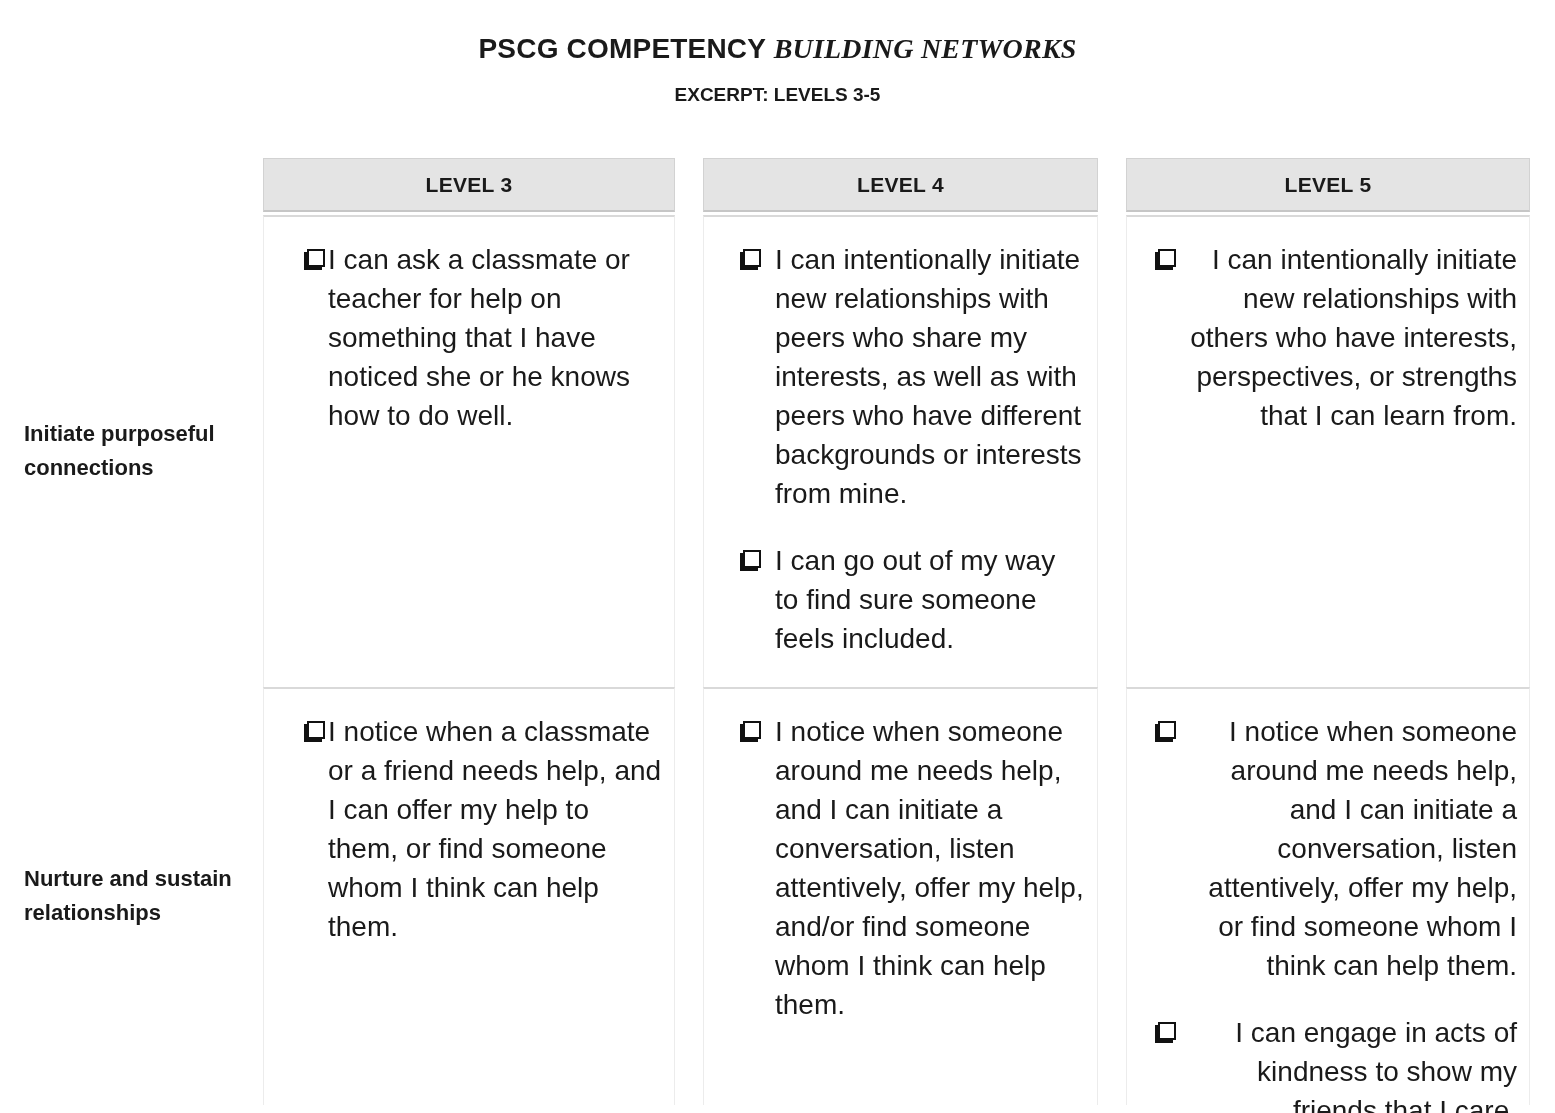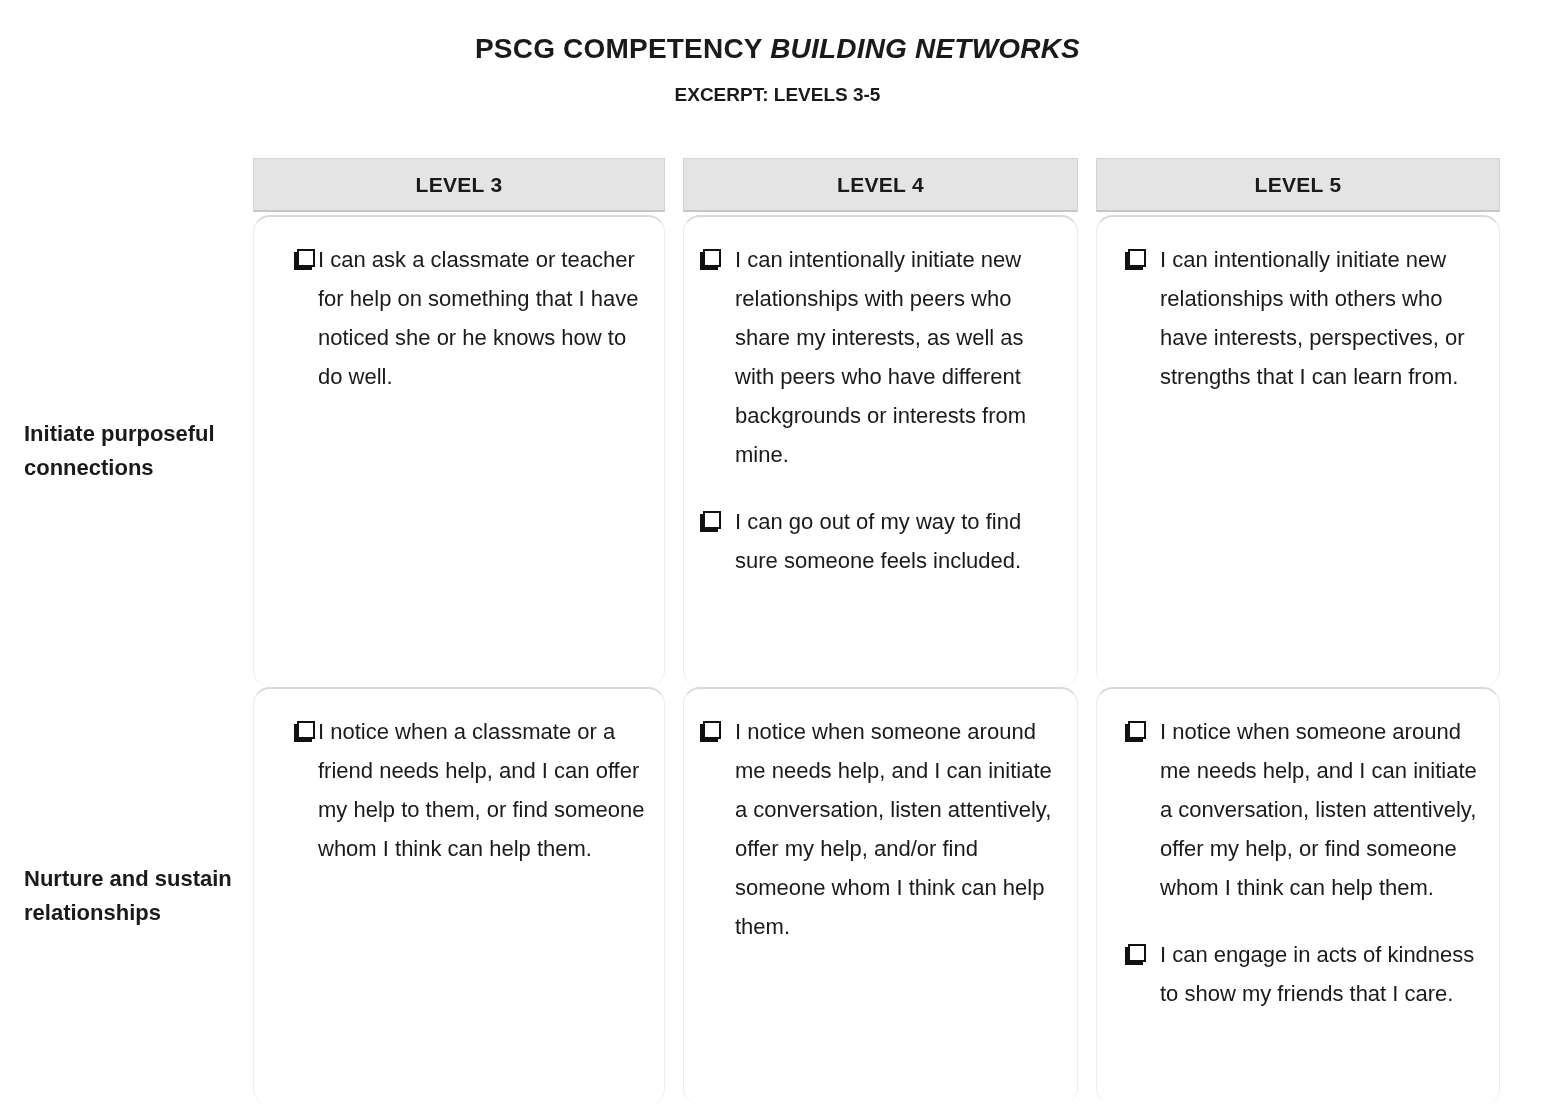--- a/index.html
+++ b/index.html
@@ -23,35 +23,35 @@
     left: 0;
     width: 1555px;
     text-align: center;
   }
   .title-line1 {
     font-size: 28px;
     font-weight: bold;
     letter-spacing: 0.2px;
     line-height: 46px;
   }
-  .title-line1 .italic { font-style: italic; }
+  .title-line1 .italic { font-style: italic; font-family: Liberation Serif, serif; }
   .title-line2 {
     font-size: 19px;
     font-weight: bold;
     line-height: 46px;
   }
   
   .grid {
     position: absolute;
     top: 158px;
     left: 0;
     display: grid;
     grid-template-columns: 235px 412px 395px 404px;
     grid-template-rows: 57px 472px 418px;
-    column-gap: 18px;
+    column-gap: 28px;
   }
   .hdr {
     background: #e4e4e4;
     border: 1px solid #d2d2d2;
     border-bottom: 2px solid #c6c6c6;
     margin-bottom: 3px;
     display: flex;
     align-items: center;
     justify-content: center;
     font-size: 21px;
@@ -67,27 +67,26 @@
     font-weight: bold;
     line-height: 34px;
   }
   .cell {
     border-top: 2px solid #d9d9d9;
     border-left: 1px solid #ececec;
     border-right: 1px solid #ececec;
     padding-top: 23px;
     padding-right: 12px;
     box-sizing: border-box;
-    font-size: 22px;
+    font-size: 28px;
     line-height: 39px;
-    border-radius: 17px;
   }
   .cell.c0 { padding-left: 40px; }
-  .cell.c1 { padding-left: 16px; }
-  .cell.c2 { padding-left: 28px; }
+  .cell.c1 { padding-left: 36px; }
+  .cell.c2 { padding-left: 28px; text-align: right; }
   .item {
     display: flex;
     align-items: flex-start;
     margin-bottom: 28px;
   }
   .cb {
     flex: 0 0 auto;
     display: inline-block;
     width: 14px;
     height: 14px;

